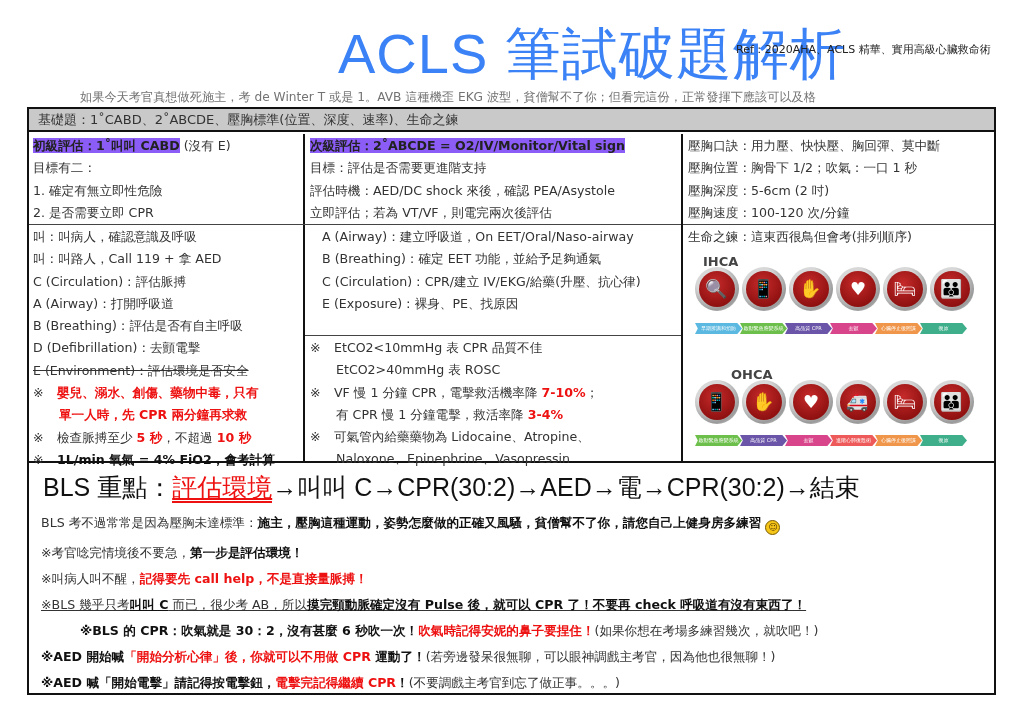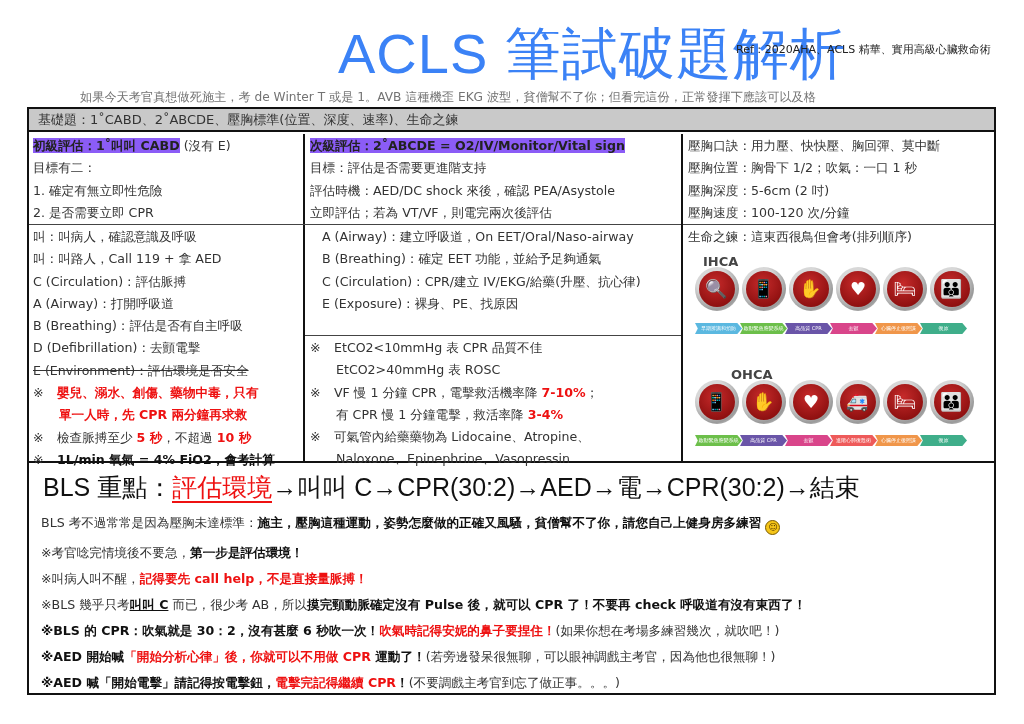--- a/index.html
+++ b/index.html
@@ -26,21 +26,21 @@
   .mark { display: inline-block; width: 24px; }
 
   .chain-label { font-size: 13px; font-weight: bold; color: #444; position: absolute; }
   .chain-row { position: absolute; display: flex; gap: 3px; }
   .badge { width: 44px; height: 44px; border-radius: 50%; background: radial-gradient(circle at 40% 35%, #d8d8d8 0 40%, #9a9a9a 70%, #eee 100%); display: flex; align-items: center; justify-content: center; }
   .badge-inner { width: 36px; height: 36px; border-radius: 50%; background: radial-gradient(circle at 45% 35%, #c62a2a, #8e1010 75%); color: #fff; font-size: 18px; display: flex; align-items: center; justify-content: center; line-height: 1; }
   .arrow-row { position: absolute; display: flex; }
   .arrow-seg { height: 11px; width: 47px; font-size: 5px; color: #fff; text-align: center; line-height: 11px; clip-path: polygon(0 0, 90% 0, 100% 50%, 90% 100%, 0 100%, 6% 50%); margin-right: -2px; }
 
   .bls-title { position: absolute; left: 14px; top: 362px; font-size: 25px; line-height: 32px; color: #111; white-space: nowrap; font-family: "Liberation Sans", "DejaVu Sans", sans-serif; }
-  .bls-title .uline { color: #ee1111; border-bottom: 2px solid #ee1111; }
+  .bls-title .uline { color: #ee1111; border-bottom: 2px solid #ee1111; text-decoration: underline; }
   .bls-line { position: absolute; left: 12px; font-size: 12.6px; color: #333; white-space: nowrap; }
   .u { text-decoration: underline; }
   .emoji { display: inline-block; width: 15px; height: 15px; border-radius: 50%; background: #f5c518; border: 1px solid #7a5a00; vertical-align: -3px; text-align: center; font-size: 9px; line-height: 13px; color: #5a3b00; }
 </style>
 </head>
 <body>
 
 <div class="title">ACLS 筆試破題解析</div>
 <div class="ref">
   <div>Ref：2020AHA、ACLS 精華、實用高級心臟救命術</div>
@@ -172,24 +172,24 @@
   </div>
   <div class="bls-line" style="top:406px;">
     <span>BLS 考不過常常是因為壓胸未達標準：</span><span class="b">施主，壓胸這種運動，姿勢怎麼做的正確又風騷，貧僧幫不了你，請您自己上健身房多練習</span> <span class="emoji">☺</span>
   </div>
   <div class="bls-line" style="top:436px;">
     <span>※考官唸完情境後不要急，</span><span class="b">第一步是評估環境！</span>
   </div>
   <div class="bls-line" style="top:462px;">
     <span>※叫病人叫不醒，</span><span class="red">記得要先 call help，不是直接量脈搏！</span>
   </div>
-  <div class="bls-line" style="top:488px;">
+  <div class="bls-line" style="top:488px;text-decoration:underline;">
     <span>※BLS 幾乎只考</span><span class="b u">叫叫 C</span><span> 而已，很少考 AB，所以</span><span class="b">摸完頸動脈確定沒有 Pulse 後，就可以 CPR 了！不要再 check 呼吸道有沒有東西了！</span>
   </div>
-  <div class="bls-line" style="top:514px;">
+  <div class="bls-line" style="top:514px;margin-left:39px;">
     <span class="b">※BLS 的 CPR：吹氣就是 30：2，沒有甚麼 6 秒吹一次！</span><span class="red">吹氣時記得安妮的鼻子要捏住！</span><span>(如果你想在考場多練習幾次，就吹吧！)</span>
   </div>
   <div class="bls-line" style="top:540px;">
     <span class="b">※AED 開始喊</span><span class="red">「開始分析心律」後，你就可以不用做 CPR</span><span class="b"> 運動了！</span><span>(若旁邊發呆很無聊，可以眼神調戲主考官，因為他也很無聊！)</span>
   </div>
   <div class="bls-line" style="top:566px;">
     <span class="b">※AED 喊「開始電擊」請記得按電擊鈕，</span><span class="red">電擊完記得繼續 CPR</span><span class="b">！</span><span>(不要調戲主考官到忘了做正事。。。)</span>
   </div>
 </div>
 

